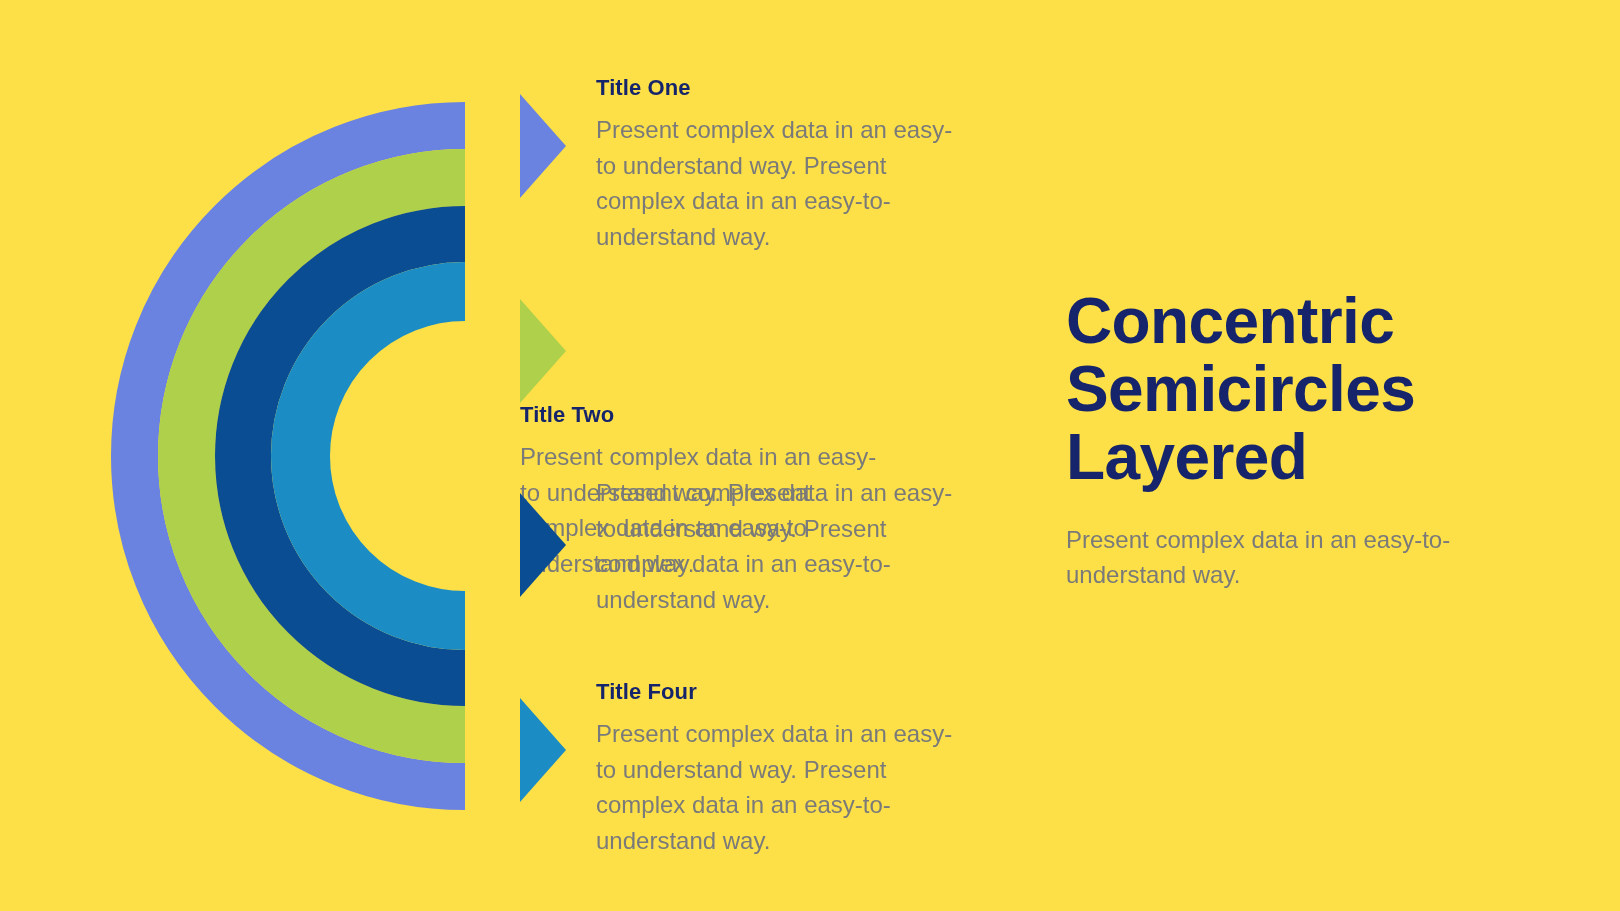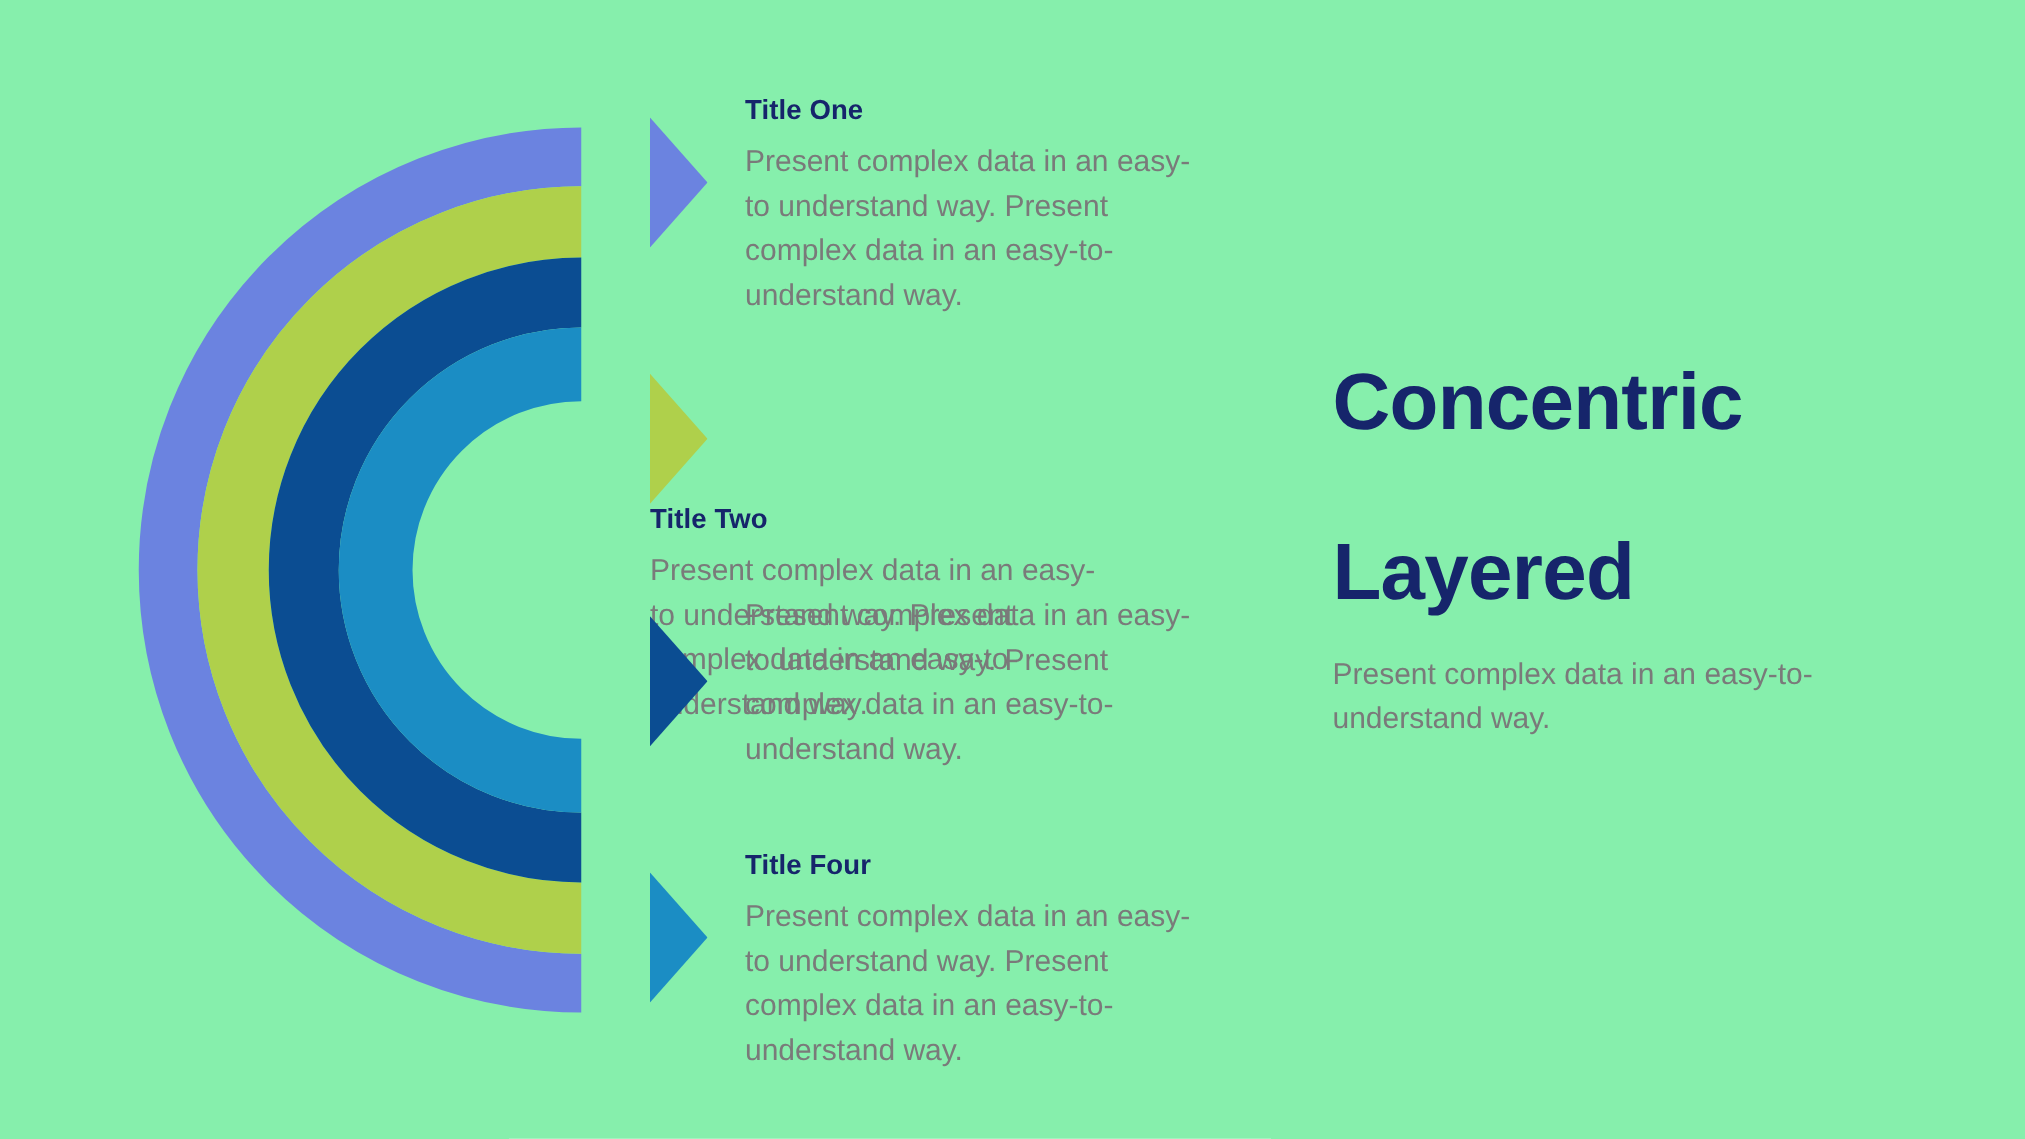--- a/index.html
+++ b/index.html
@@ -15,21 +15,21 @@
     overflow: hidden;
     position: relative;
   }
 
   #slide {
     position: absolute;
     left: 0;
     top: 0;
     width: 1620px;
     height: 911px;
-    background: #86efac;
+    background: #fde047;
   }
 
   
   #rings-graphic {
     position: absolute;
     left: 60px;
     top: 70px;
     width: 430px;
     height: 790px;
   }
@@ -182,17 +182,17 @@
       </div>
       <div class="item-text">
         <div class="item-title">Title Four</div>
         <div class="item-desc">Present complex data in an easy-to understand way. Present complex data in an easy-to-understand way.</div>
       </div>
     </div>
 
   </div>
 
   <div id="heading-column">
-    <h1 id="main-heading"><span>Concentric</span><br><br><span>Layered</span></h1>
+    <h1 id="main-heading"><span>Concentric</span><br><span>Semicircles</span><br><span>Layered</span></h1>
     <p id="heading-subtitle">Present complex data in an easy-to-understand way.</p>
   </div>
 
 </div>
 
 </body></html>

